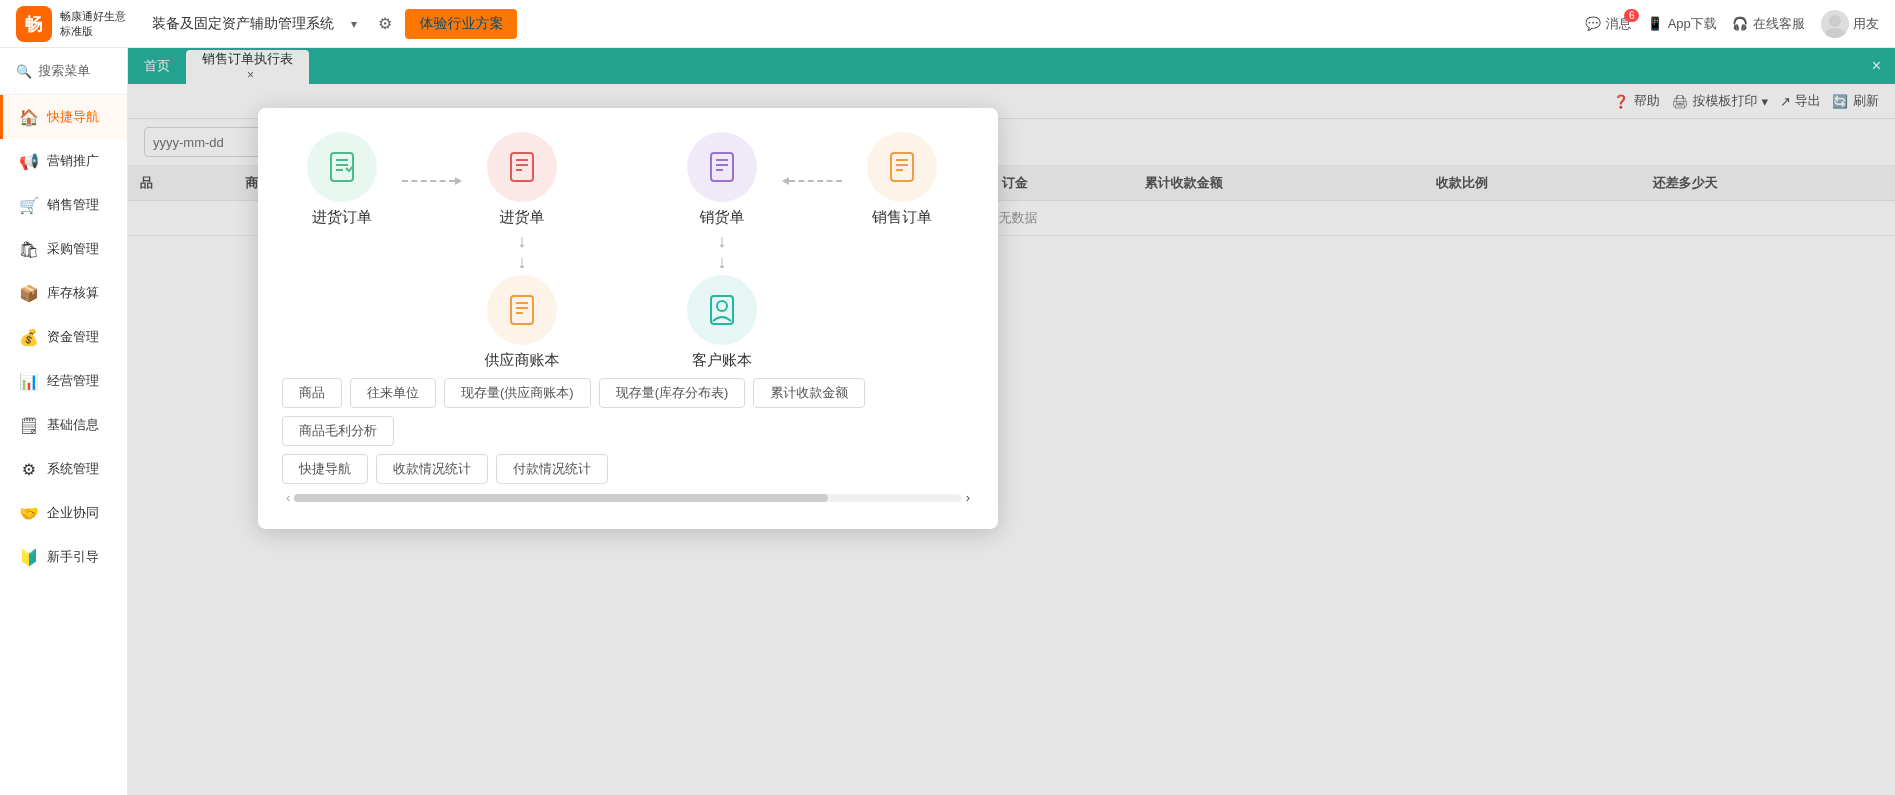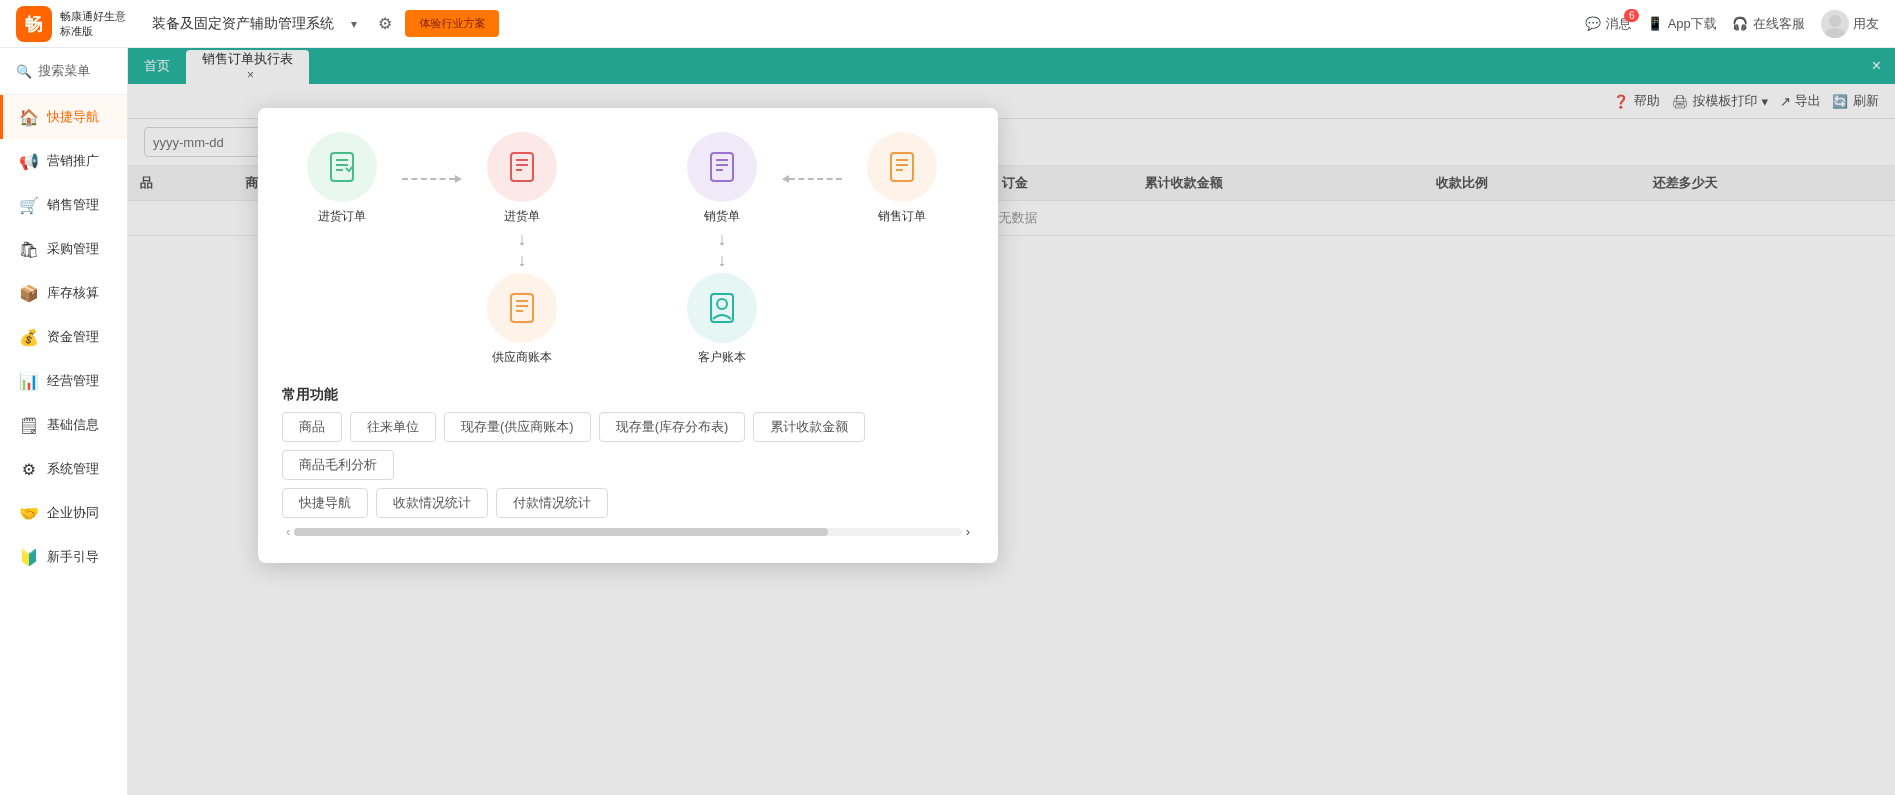--- a/index.html
+++ b/index.html
@@ -14,21 +14,21 @@
 
     
     .logo-area { display: flex; align-items: center; gap: 8px; width: 128px; flex-shrink: 0; }
     .logo-icon { width: 36px; height: 36px; background: #ff6600; border-radius: 8px; display: flex; align-items: center; justify-content: center; color: #fff; font-size: 18px; font-weight: bold; }
     .logo-text { font-size: 11px; color: #333; line-height: 1.3; }
     .logo-text span { display: block; }
     .system-title { font-size: 14px; color: #333; margin-left: 8px; font-weight: 500; }
     .top-bar-center { flex: 1; display: flex; align-items: center; gap: 13px; }
     .dropdown-arrow { color: #666; font-size: 12px; cursor: pointer; margin-left: 4px; }
     .settings-icon { color: #666; font-size: 16px; cursor: pointer; margin-left: 8px; }
-    .experience-btn { background: #ff7700; color: #7f1d1d; border: none; border-radius: 4px; padding: 6px 14px; font-size: 11px; cursor: pointer; }
+    .experience-btn { background: #ff7700; color: #0c4a6e; border: none; border-radius: 4px; padding: 6px 14px; font-size: 14px; cursor: pointer; }
     .top-bar-right { display: flex; align-items: center; gap: 16px; margin-left: auto; }
     .top-bar-right-item { display: flex; align-items: center; gap: 4px; color: #555; font-size: 13px; cursor: pointer; position: relative; }
     .badge { background: #ff4444; color: #fff; border-radius: 10px; font-size: 10px; padding: 1px 5px; position: absolute; top: -6px; right: -8px; }
     .user-avatar { width: 28px; height: 28px; border-radius: 50%; background: #ddd; display: flex; align-items: center; justify-content: center; overflow: hidden; }
 
     
     .tab-bar { height: 36px; background: #26b5a0; display: flex; align-items: center; padding: 0 0; flex-shrink: 0; }
     .tab-item { height: 36px; padding: 0 16px; display: flex; align-items: center; cursor: pointer; font-size: 13px; color: #fff; position: relative; }
     .tab-item.home { background: transparent; border-radius: 16px; }
     .tab-item.active { background: #fff; color: #333; border-radius: 4px 4px 0 0; margin-top: 4px; flex-direction: column; }
@@ -63,21 +63,21 @@
     .data-table th { background: #f5f5f5; padding: 8px 12px; text-align: left; font-size: 13px; color: #555; border-bottom: 1px solid #e8e8e8; white-space: nowrap; }
     .data-table td { padding: 8px 12px; font-size: 13px; border-bottom: 1px solid #f0f0f0; }
     .empty-tip { text-align: center; color: #999; padding: 40px; font-size: 14px; }
 
     
     .overlay { position: absolute; top: 0; left: 0; right: 0; bottom: 0; background: rgba(0,0,0,0.1); z-index: 100; }
     .popup-card { position: absolute; top: 60px; left: 130px; background: #fff; border-radius: 8px; box-shadow: 0 4px 24px rgba(0,0,0,0.18); z-index: 200; width: 740px; padding: 24px; }
     .popup-flow { display: flex; flex-direction: column; gap: 0; }
     .flow-node { display: flex; flex-direction: column; align-items: center; width: 120px; }
     .flow-circle { width: 70px; height: 70px; border-radius: 50%; display: flex; align-items: center; justify-content: center; font-size: 28px; margin-bottom: 6px; }
-    .flow-label { font-size: 12px; color: #333; }
+    .flow-label { font-size: 15px; color: #333; }
 
     
     .dashed-arrow { display: flex; align-items: center; width: 60px; position: relative; top: -20px; }
     .dashed-line { flex: 1; border-top: 2px dashed #bbb; }
     .dashed-arrow-head { width: 0; height: 0; border-left: 7px solid #bbb; border-top: 4px solid transparent; border-bottom: 4px solid transparent; }
     .dashed-arrow-head-left { width: 0; height: 0; border-right: 7px solid #bbb; border-top: 4px solid transparent; border-bottom: 4px solid transparent; }
 
     .section-title { font-size: 14px; color: #333; font-weight: bold; margin: 12px 0 8px 0; }
     .quick-btns { display: flex; flex-wrap: wrap; gap: 8px; }
     .quick-btn { border: 1px solid #d9d9d9; border-radius: 4px; padding: 5px 16px; font-size: 13px; color: #555; background: #fff; cursor: pointer; white-space: nowrap; }
@@ -377,21 +377,20 @@
                     <rect x="8" y="5" width="22" height="28" rx="3" fill="#e6f6f5" stroke="#26b5a0" stroke-width="2"></rect>
                     <circle cx="19" cy="15" r="5" fill="none" stroke="#26b5a0" stroke-width="2"></circle>
                     <path d="M10 30 Q19 22 28 30" fill="none" stroke="#26b5a0" stroke-width="2"></path>
                   </svg>
               </div>
               <span class="flow-label">客户账本</span>
             </div>
           </div>
         </div>
 
-        <div class="section-title">常用功能</div>
         <div class="quick-btns">
           <button class="quick-btn">商品</button>
           <button class="quick-btn">往来单位</button>
           <button class="quick-btn">现存量(供应商账本)</button>
           <button class="quick-btn">现存量(库存分布表)</button>
           <button class="quick-btn">累计收款金额</button>
           <button class="quick-btn">商品毛利分析</button>
         </div>
         <div class="quick-btns" style="margin-top:8px;">
           <button class="quick-btn">快捷导航</button>

